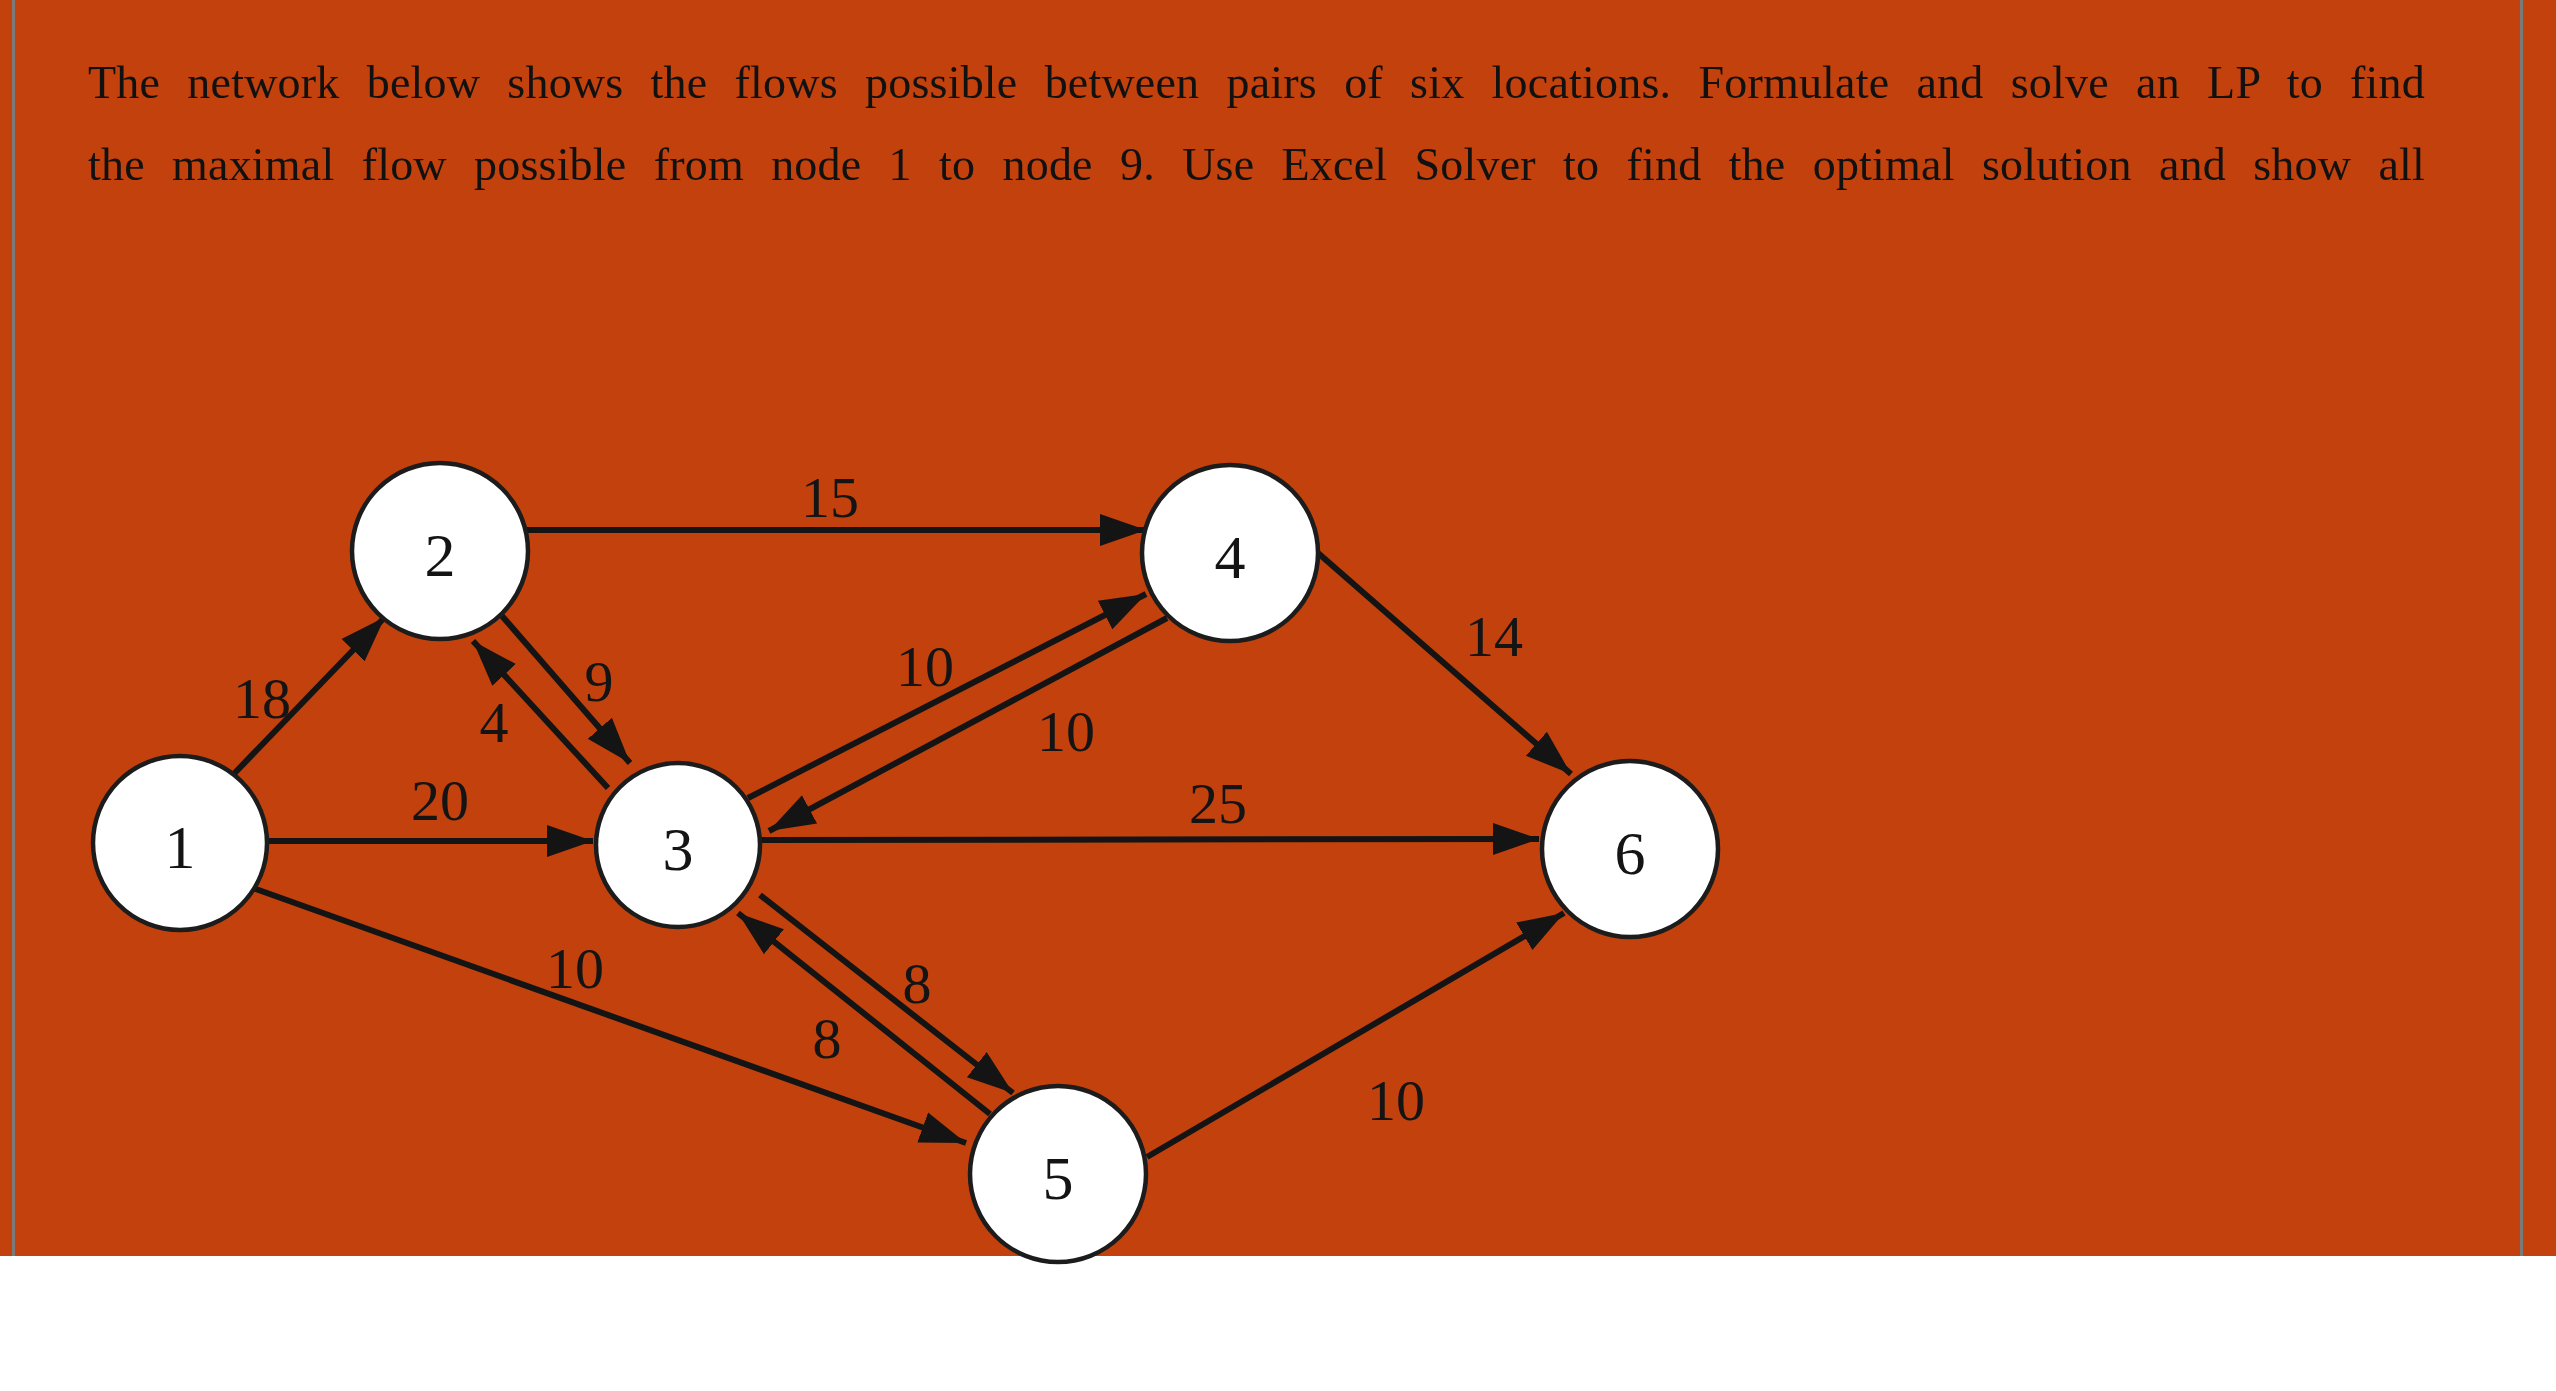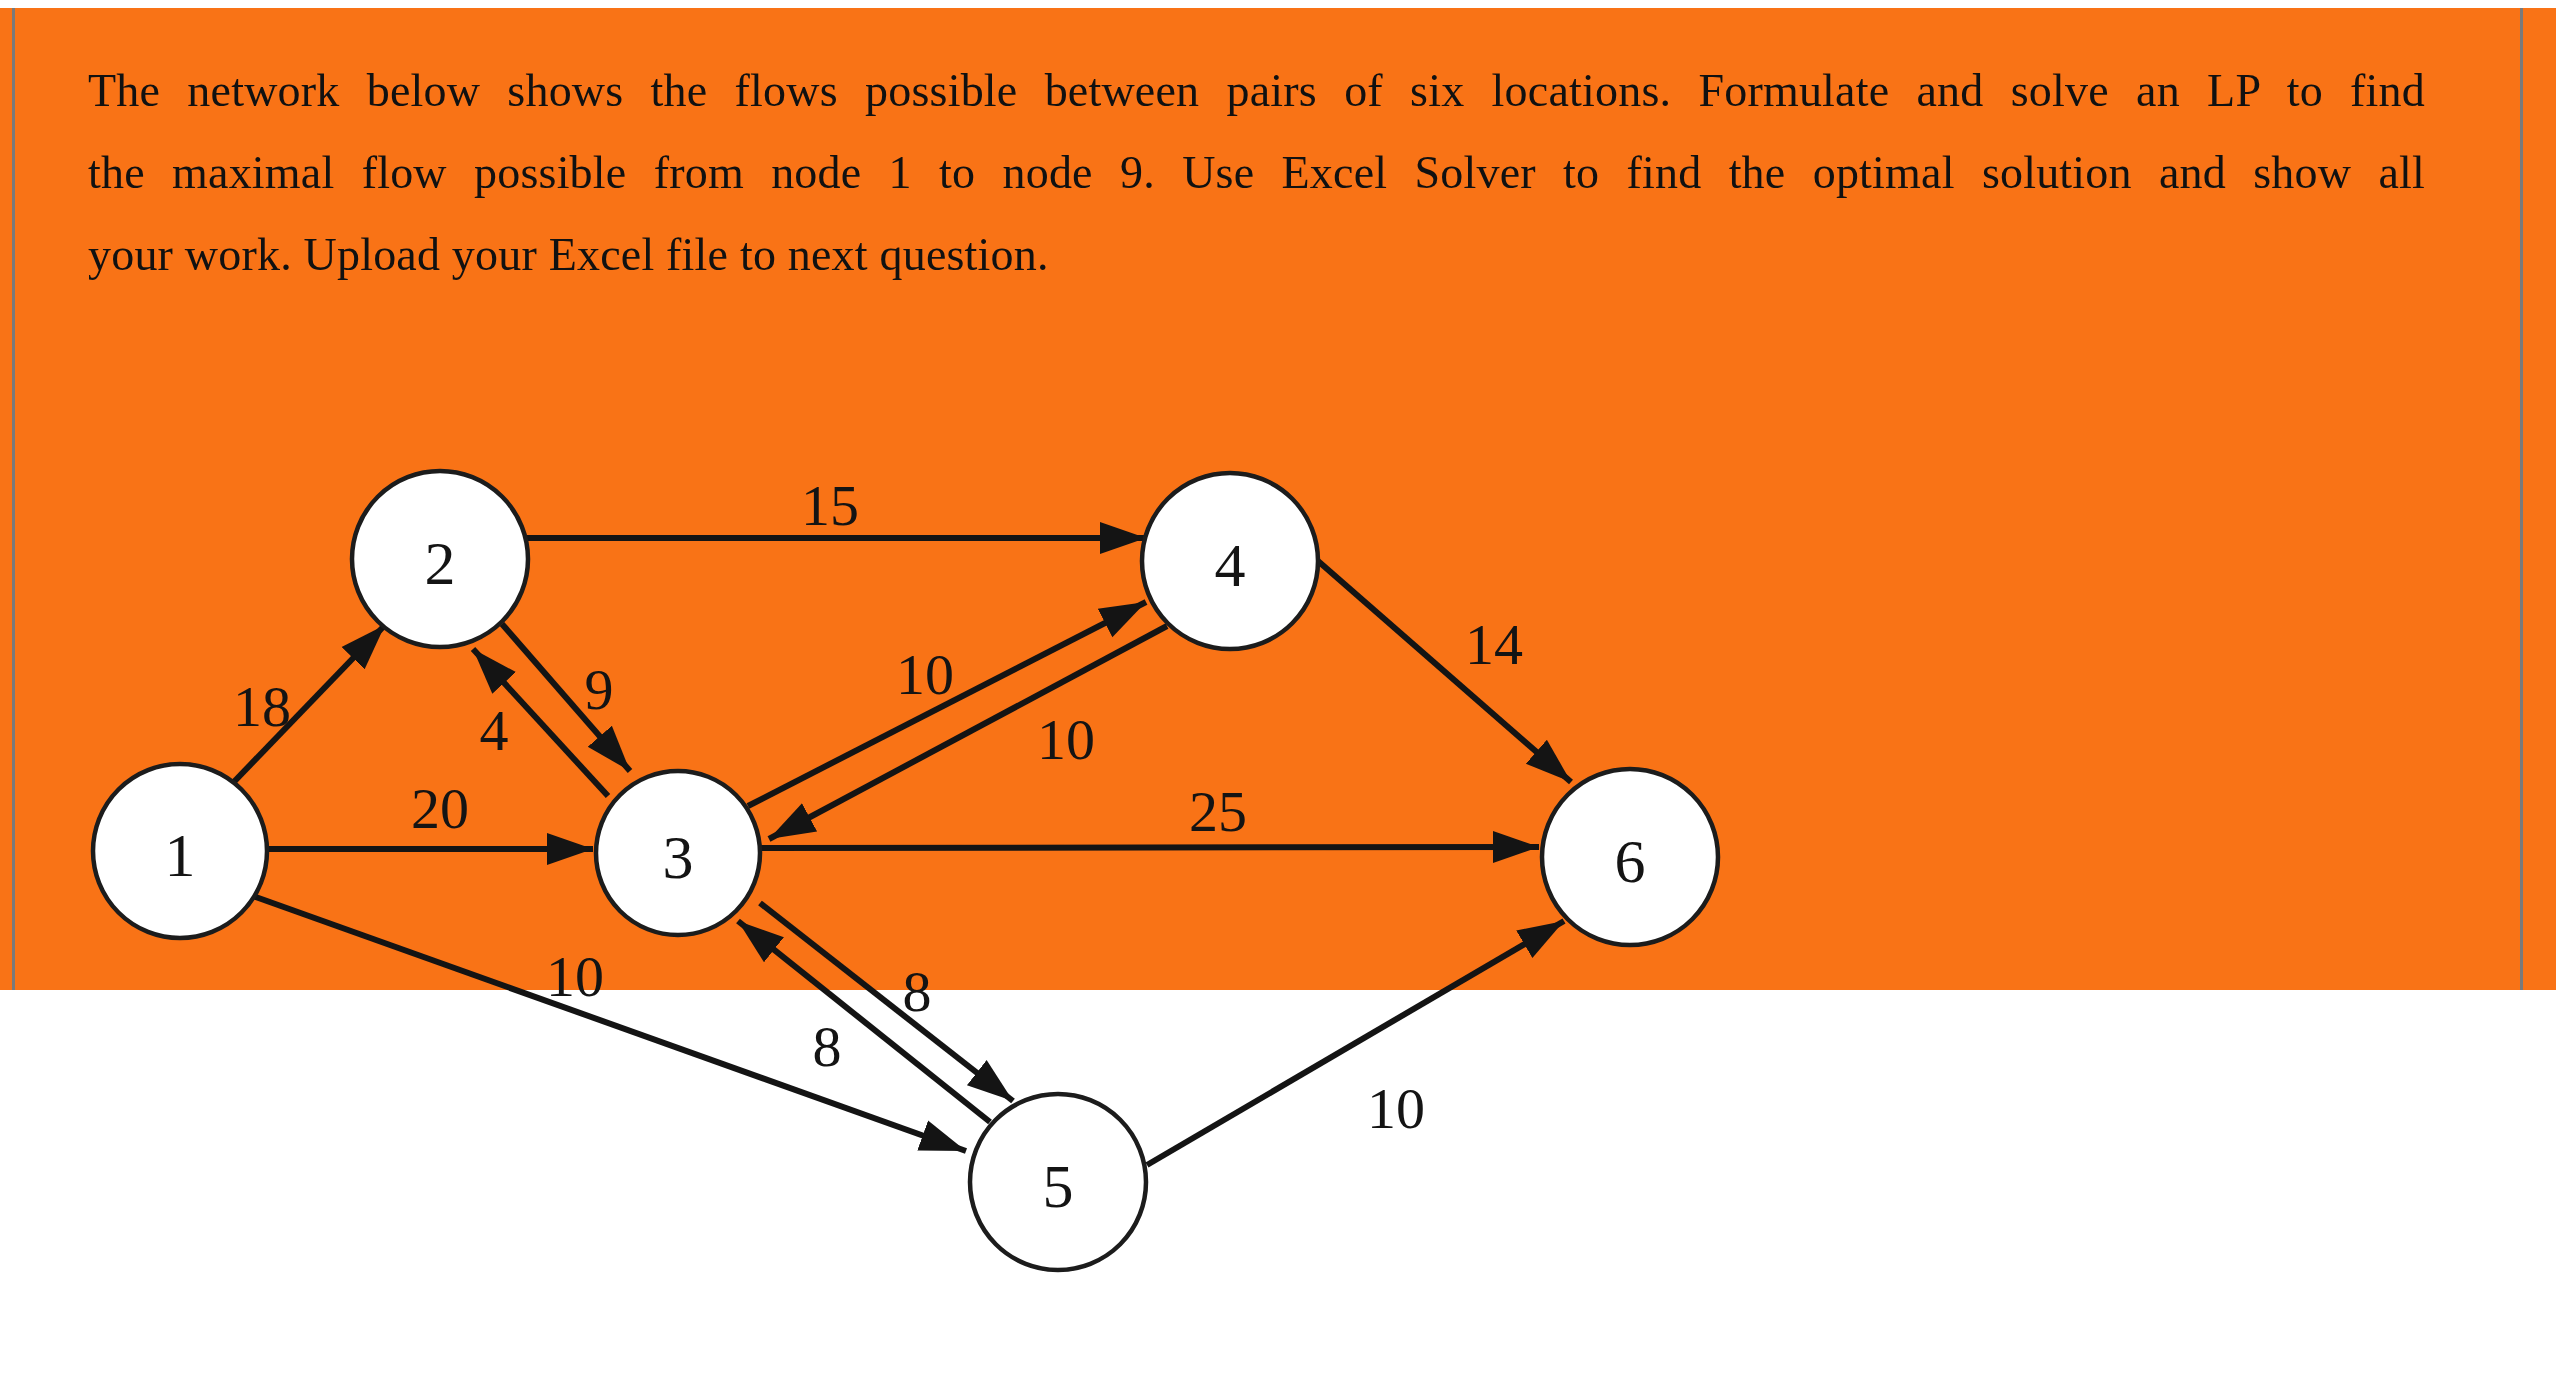--- a/index.html
+++ b/index.html
@@ -6,24 +6,23 @@
     margin: 0;
     padding: 0;
     background: #ffffff;
     width: 2556px;
     height: 1391px;
     overflow: hidden;
   }
   #page {
     position: relative;
     width: 2556px;
-    height: 982px;
-    background: #f97316;
+    height: 1256px;
+    background: #c2410c;
     font-family: "Liberation Serif", serif;
-    margin-top: 8px;
   }
   .side-border {
     position: absolute;
     top: 0;
     bottom: 0;
     width: 3px;
     background: #7a7a7a;
   }
   #left-border  { left: 12px; }
   #right-border { left: 2520px; }
@@ -62,21 +61,20 @@
 <body>
 
 <div id="page">
 
   <div id="left-border" class="side-border"></div>
   <div id="right-border" class="side-border"></div>
 
   <div id="question-text">
     <div class="q-line">The network below shows the flows possible between pairs of six locations. Formulate and solve an LP to find</div>
     <div class="q-line">the maximal flow possible from node 1 to node 9. Use Excel Solver to find the optimal solution and show all</div>
-    <div class="q-line last">your work. Upload your Excel file to next question.</div>
   </div>
 
   <svg id="network-svg" viewBox="0 0 2556 1391">
     <defs>
       <marker id="arrowhead" markerUnits="userSpaceOnUse" markerWidth="48" markerHeight="38" refX="46" refY="18" orient="auto">
         <path d="M0,2 L46,18 L0,34 Z" fill="#141414"></path>
       </marker>
     </defs>
     <g id="edges-layer">
         <line x1="228" y1="780" x2="385" y2="617" class="edge-line" marker-end="url(#arrowhead)"></line>

